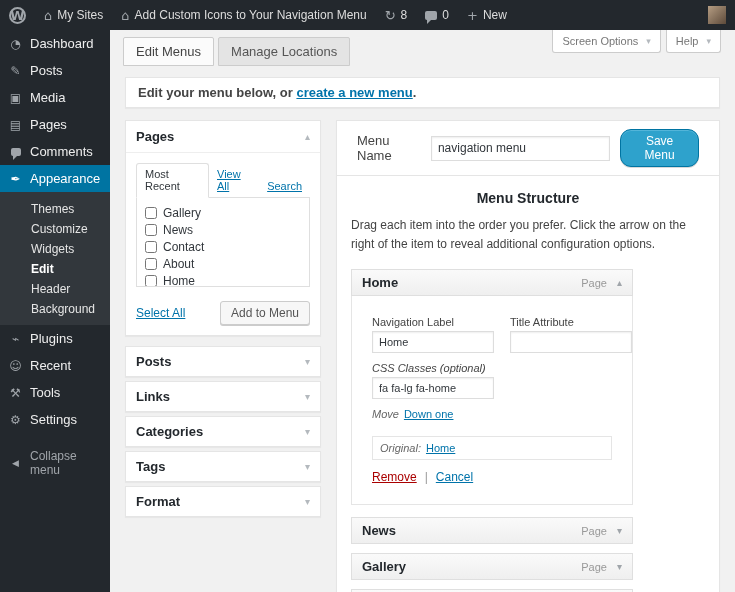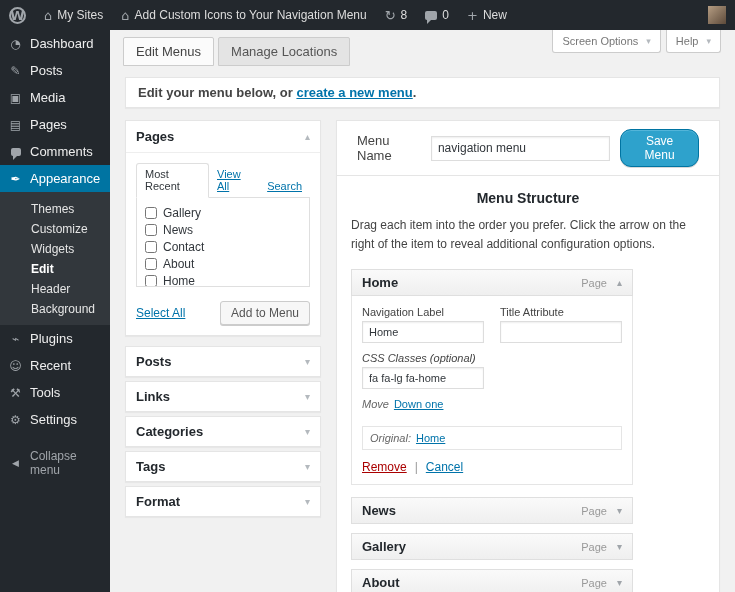--- a/index.html
+++ b/index.html
@@ -68,21 +68,21 @@
   .menu-name-input{width:197px;height:25px;}
   .button-primary{margin-left:auto;background:var(--primary-button-bg,#2ea2cc);border:1px solid var(--primary-button-border,#0074a2);color:#fff;border-radius:11px;padding:4px 11px;font-size:12px;box-shadow:inset 0 1px 0 rgba(120,200,230,.5),0 1px 0 rgba(0,0,0,.15);cursor:pointer;font-family:inherit;}
   .menu-body{padding:12px 14px;font-size:13px;color:#444;}
   .structure-title{font-size:14px;font-weight:bold;color:#23282d;margin:2px 0 10px;text-align:center;}
   .structure-help{font-size:12px;color:#444;line-height:1.55;margin-bottom:16px;}
   .mi-bar{width:282px;background:linear-gradient(to bottom,#fafafa,#efefef);border:1px solid #dfdfdf;height:27px;display:flex;align-items:center;padding:0 10px;font-size:13px;cursor:move;}
   .mi-title{font-weight:bold;color:#23282d;}
   .mi-type{margin-left:auto;font-size:11px;color:#999;}
   .mi-toggle{margin-left:10px;color:#a0a5aa;font-size:10px;cursor:pointer;font-family:"DejaVu Sans",sans-serif;}
   .mi-collapsed{margin-top:9px;}
-  .mi-settings{width:282px;border:1px solid #e5e5e5;border-top:none;padding:10px;font-size:11px;color:#555;background:#fff;margin-bottom:12px;}
+  .mi-settings{width:282px;border:1px solid #e5e5e5;border-top:none;padding:20px;font-size:11px;color:#555;background:#fff;margin-bottom:12px;}
   .field-row{display:flex;gap:16px;}
   .field{display:flex;flex-direction:column;gap:3px;margin-bottom:9px;}
   .field label{font-size:11px;color:#444;}
   .field .text-input{width:122px;height:22px;font-size:11px;}
   .italic{font-style:italic;color:#666;}
   .move-row{margin:2px 0 16px;font-size:11px;display:flex;gap:5px;align-items:baseline;}
   .move-row a{font-size:11px;}
   .original-box{border:1px solid #e5e5e5;padding:5px 7px;font-size:11px;display:flex;gap:5px;margin-bottom:10px;color:#777;align-items:baseline;}
   .original-box a{font-size:11px;}
   .actions-row{font-size:12px;display:flex;gap:8px;align-items:center;}

